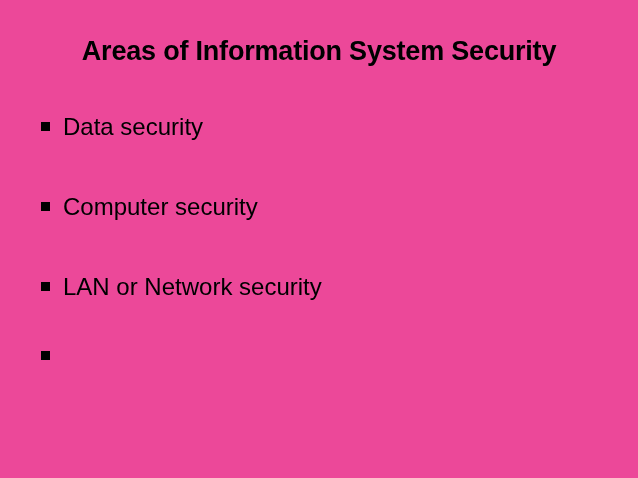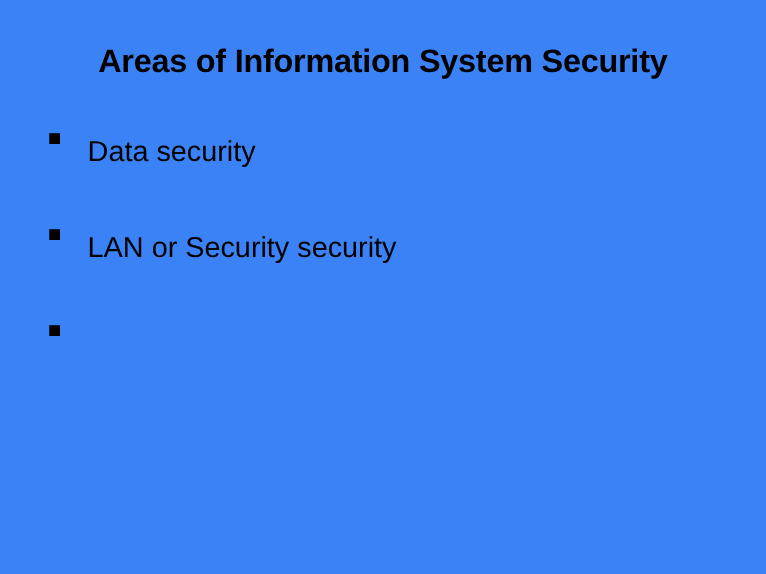--- a/index.html
+++ b/index.html
@@ -4,21 +4,21 @@
   <style>
     html, body {
       margin: 0;
       padding: 0;
       background: #ffffff;
     }
     .slide {
       position: relative;
       width: 638px;
       height: 478px;
-      background: #3b82f6;
+      background: #ec4899;
       color: #000000;
       font-family: "Liberation Sans", "DejaVu Sans", sans-serif;
       overflow: hidden;
       box-sizing: border-box;
     }
     .slide-title {
       margin: 0;
       padding-top: 34px;
       text-align: center;
       font-size: 27px;
@@ -27,26 +27,25 @@
       color: #000000;
       letter-spacing: -0.2px;
     }
     .bullet-list {
       list-style: none;
       margin: 44px 0 0 0;
       padding: 0 0 0 41px;
     }
     .bullet-item {
       display: flex;
-      align-items: flex-start;
+      align-items: center;
       font-size: 24px;
       line-height: 30px;
       margin-bottom: 50px;
       color: #000000;
-      gap: 10px;
     }
     .square-bullet {
       display: inline-block;
       flex: 0 0 auto;
       width: 9px;
       height: 9px;
       background: #000000;
       margin-right: 13px;
       transform: translateY(-1px);
     }
@@ -61,24 +60,28 @@
 
   <h1 class="slide-title">Areas of Information System Security</h1>
 
   <ul class="bullet-list">
 
     <li class="bullet-item">
       <span class="square-bullet"></span>
       <span class="bullet-text">Data security</span>
     </li>
 
+    <li class="bullet-item">
+      <span class="square-bullet"></span>
+      <span class="bullet-text">Computer security</span>
+    </li>
 
     <li class="bullet-item">
       <span class="square-bullet"></span>
-      <span class="bullet-text">LAN or Security security</span>
+      <span class="bullet-text">LAN or Network security</span>
     </li>
 
     <li class="bullet-item">
       <span class="square-bullet"></span>
     </li>
 
   </ul>
 
 </div>
 

